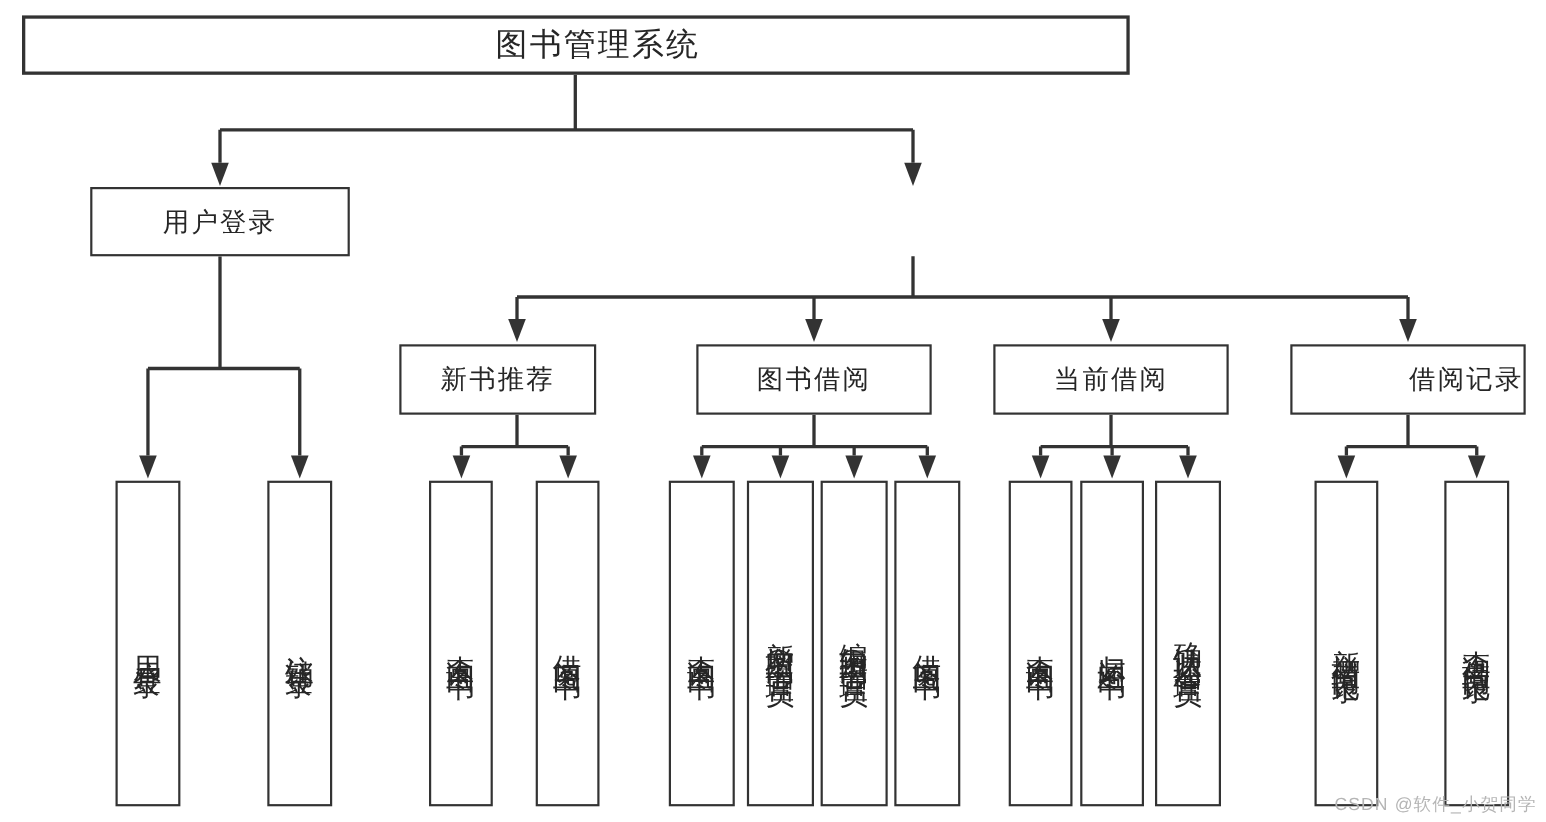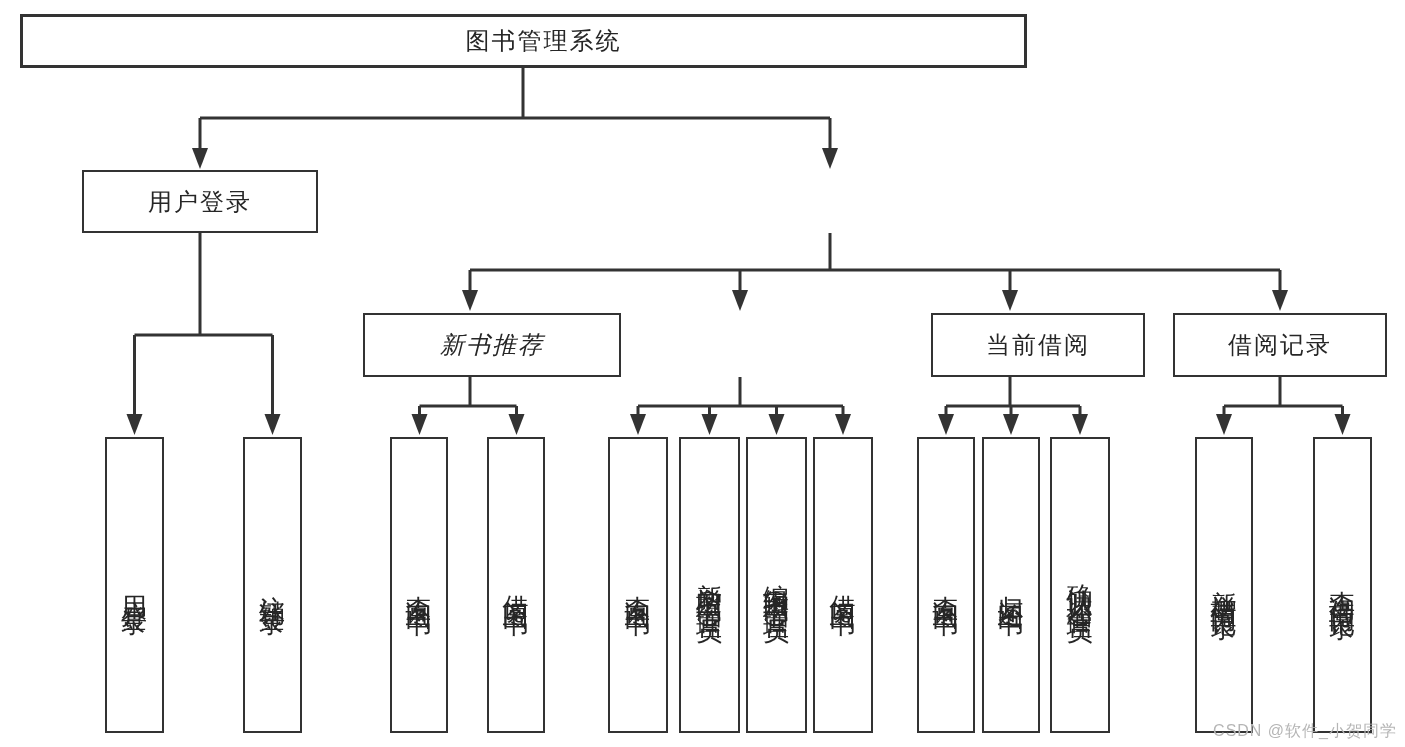--- a/index.html
+++ b/index.html
@@ -29,21 +29,21 @@
   .node {
     position: absolute;
     background: #ffffff;
     border: 2.5px solid #333333;
     display: flex;
     align-items: center;
     justify-content: center;
     color: #262626;
   }
   .h-node { font-size: 24px; letter-spacing: 2px; }
-  .root-node { border-width: 3px; font-size: 24px; padding-left: 40px; }
+  .root-node { border-width: 3px; font-size: 29px; padding-left: 40px; }
   .leaf span {
     writing-mode: vertical-rl;
     text-orientation: mixed;
     font-size: 26px;
     line-height: 1;
     letter-spacing: 5px;
     white-space: nowrap;
   }
   .watermark {
     position: absolute;
@@ -110,27 +110,30 @@
   </svg>
 
   <div class="node h-node root-node" style="left:20px; top:14px; width:1007px; height:54px;">
     <span>图书管理系统</span>
   </div>
 
   <div class="node h-node" style="left:82px; top:170px; width:236px; height:63px;">
     <span>用户登录</span>
   </div>
 
-  <div class="node h-node" style="left:363px; top:313px; width:258px; height:64px;font-style:italic;">
+  <div class="node h-node" style="left:363px; top:313px; width:179px; height:64px;">
     <span>新书推荐</span>
   </div>
-  <div class="node h-node" style="left:903px; top:313px; width:214px; height:64px;margin-left:28px;">
+  <div class="node h-node" style="left:633px; top:313px; width:214px; height:64px;">
+    <span>图书借阅</span>
+  </div>
+  <div class="node h-node" style="left:903px; top:313px; width:214px; height:64px;">
     <span>当前借阅</span>
   </div>
-  <div class="node h-node" style="left:1173px; top:313px; width:214px; height:64px;">
+  <div class="node h-node" style="left:1173px; top:313px; width:214px; height:64px;justify-content:flex-end;">
     <span>借阅记录</span>
   </div>
 
   <div class="node leaf" style="left:105px; top:437px; width:59px; height:296px;">
     <span>用户登录</span>
   </div>
   <div class="node leaf" style="left:243px; top:437px; width:59px; height:296px;">
     <span>注销登录</span>
   </div>
 

